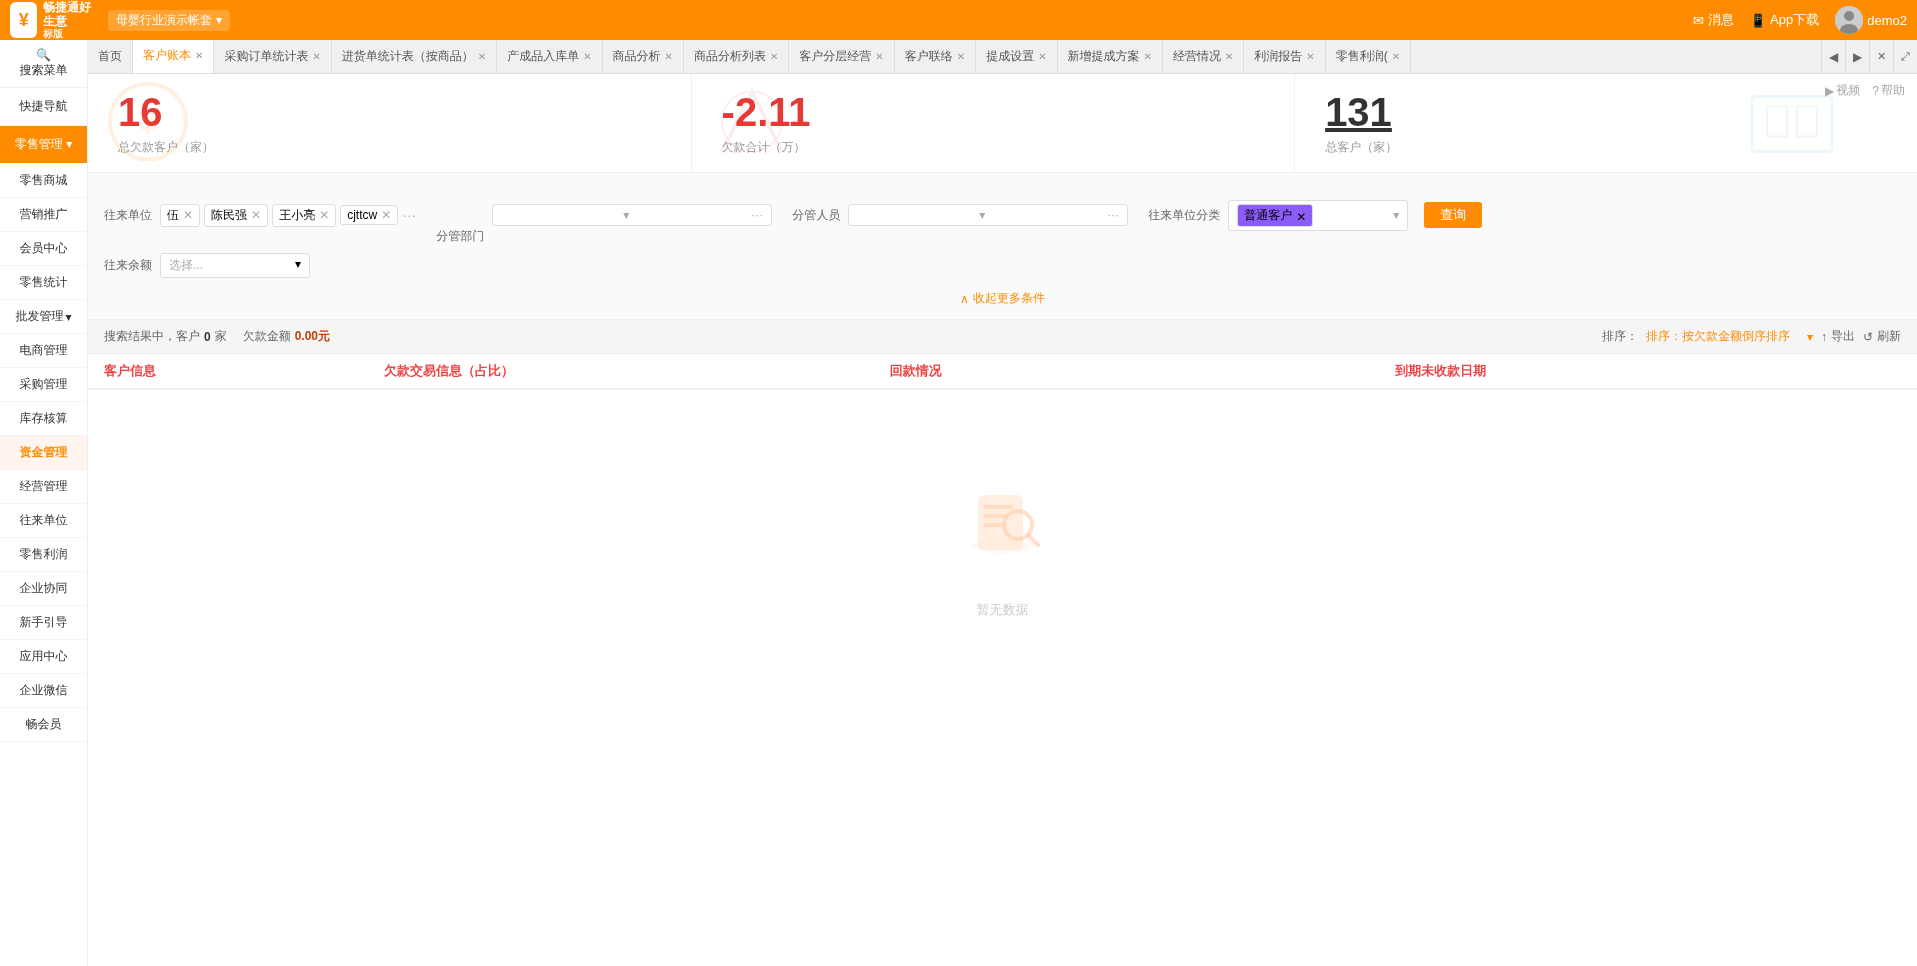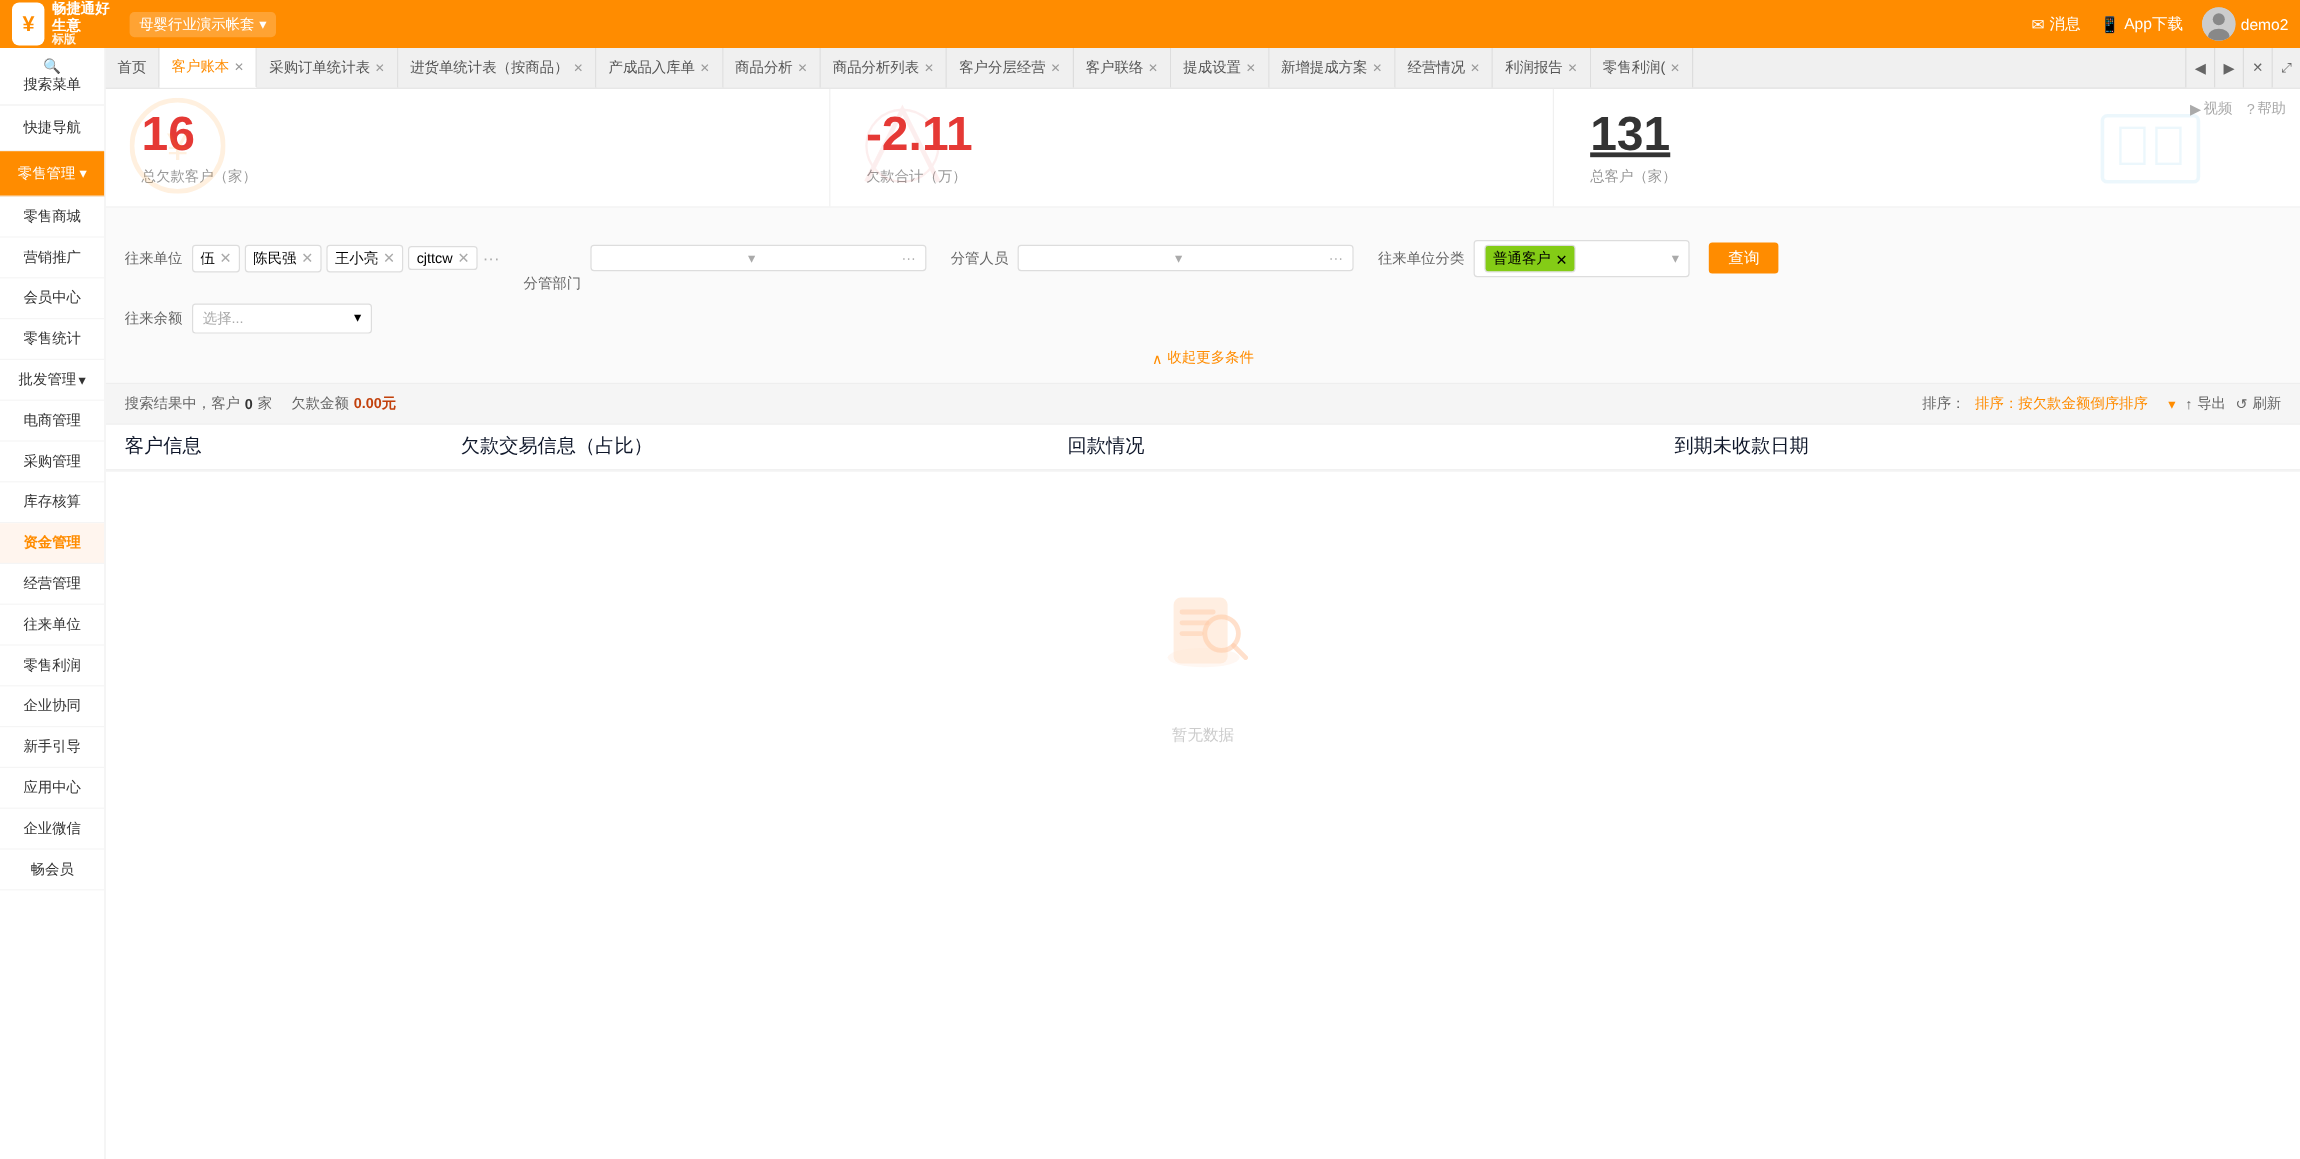--- a/index.html
+++ b/index.html
@@ -56,30 +56,30 @@
     .filter-tags { display: flex; align-items: center; gap: 4px; flex-wrap: wrap; }
     .filter-tag { display: flex; align-items: center; background: white; border: 1px solid #ddd; border-radius: 3px; padding: 2px 6px; font-size: 12px; gap: 4px; cursor: pointer; }
     .filter-tag .x { color: #aaa; cursor: pointer; }
     .filter-more { color: #aaa; cursor: pointer; font-size: 14px; }
     .filter-dropdown { display: flex; align-items: center; border: 1px solid #ddd; border-radius: 3px; padding: 3px 8px; font-size: 12px; background: white; gap: 6px; cursor: pointer; min-width: 120px; }
     .filter-dropdown .arrow { margin-left: auto; color: #aaa; }
     .filter-select { display: flex; align-items: flex-start; border: 1px solid #ddd; border-radius: 3px; padding: 3px 8px; font-size: 12px; background: white; gap: 6px; cursor: pointer; min-width: 200px; }
     .filter-select-wide { min-width: 280px; }
     .filter-btn-query { background: #ff8c00; color: white; border: none; border-radius: 3px; padding: 4px 16px; font-size: 13px; cursor: pointer; margin-left: 8px; }
     .filter-collapse { display: flex; align-items: center; justify-content: center; padding: 4px; color: #ff8c00; font-size: 12px; cursor: pointer; gap: 4px; }
-    .filter-tag-selected { background: #84cc16; border: 1px solid #ddd; border-radius: 3px; padding: 2px 6px; font-size: 12px; display: flex; align-items: flex-end; gap: 4px; }
+    .filter-tag-selected { background: #8b5cf6; border: 1px solid #ddd; border-radius: 3px; padding: 2px 6px; font-size: 12px; display: flex; align-items: flex-end; gap: 4px; }
 
     
     .result-bar { display: flex; align-items: center; padding: 8px 16px; background: #f5f5f5; border-bottom: 1px solid #eee; font-size: 12px; color: #666; gap: 4px; }
     .result-bar-right { margin-left: auto; display: flex; align-items: center; gap: 8px; }
     .sort-link { color: #ff8c00; cursor: pointer; display: flex; align-items: center; gap: 17px; }
     .action-btn { display: flex; align-items: center; gap: 4px; cursor: pointer; color: #666; font-size: 12px; }
 
     
-    .table-header { display: grid; grid-template-columns: 280px 1fr 1fr 1fr; padding: 8px 16px; background: white; border-bottom: 1px solid #eee; font-size: 16px; font-weight: normal; color: #0f172a; }
+    .table-header { display: grid; grid-template-columns: 280px 1fr 1fr 1fr; padding: 8px 16px; background: white; border-bottom: 1px solid #eee; font-size: 13px; font-weight: bold; color: #ef4444; }
     .table-body { padding: 0 16px; }
 
     
     .empty-state { display: flex; flex-direction: column; align-items: center; justify-content: center; padding: 80px 0; color: #ccc; font-size: 13px; }
     .empty-icon { font-size: 80px; margin-bottom: 12px; opacity: 0.5; color: #ffb87a; }
 
     
     .divider { height: 1px; background: #f0f0f0; }
 
     

